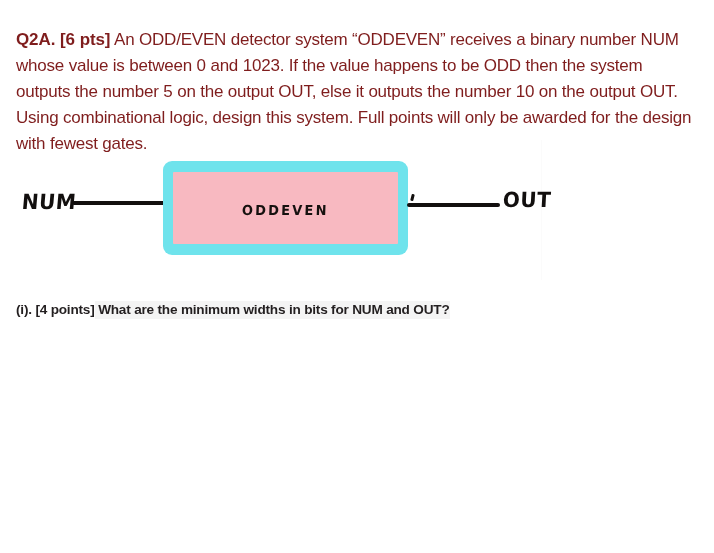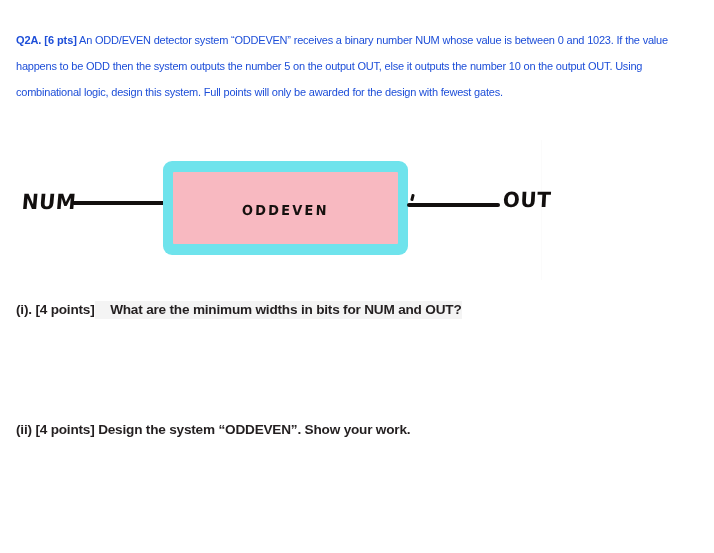--- a/index.html
+++ b/index.html
@@ -22,23 +22,23 @@
     background: #ffffff;
   }
 
   
   .qbody {
     position: absolute;
     left: 16px;
     top: 27px;
     width: 684px;
     font-family: "Liberation Sans", sans-serif;
-    font-size: 11px;
+    font-size: 17px;
     line-height: 26px;
-    color: #1d4ed8;
+    color: #7f1d1d;
     letter-spacing: -0.22px;
     word-spacing: 0.1px;
     text-align: left;
   }
   .qbody .lead {
     font-weight: bold;
     letter-spacing: -0.1px;
   }
 
   
@@ -135,21 +135,21 @@
     font-weight: bold;
     color: #231f20;
     letter-spacing: -0.2px;
     white-space: nowrap;
   }
   .subq-i  { top: 302px; }
   .subq-ii { top: 422px; }
 
   .hl {
     background: #f4f4f4;
-    padding: 1px 0 2px 12px;
+    padding: 1px 0 2px 0;
   }
 </style>
 </head>
 <body>
 
 <div class="page">
 
   <div class="qbody"><span class="lead">Q2A.</span><span class="lead"> </span><span class="lead">[6 pts]</span><span> An ODD/EVEN detector system “ODDEVEN” receives a binary number NUM whose value is between 0 and 1023. If the value happens to be ODD then the system outputs the number 5 on the output OUT, else it outputs the number 10 on the output OUT. Using combinational logic, design this system. Full points will only be awarded for the design with fewest gates.</span></div>
 
   <div class="diagram">
@@ -167,15 +167,14 @@
     </div>
 
     <div class="wire wire-out"></div>
     <div class="wire-tick"></div>
 
     <div class="io-label io-out">OUT</div>
   </div>
 
   <div class="subq subq-i"><span>(i). [4 points]</span><span class="hl"> What are the minimum widths in bits for NUM and OUT?</span></div>
 
-  <div class="subq subq-ii"><span>(ii) [4 points]</span><span> Design the system “ODDEVEN”. Show your work.</span></div>
 
 </div>
 
 </body></html>

